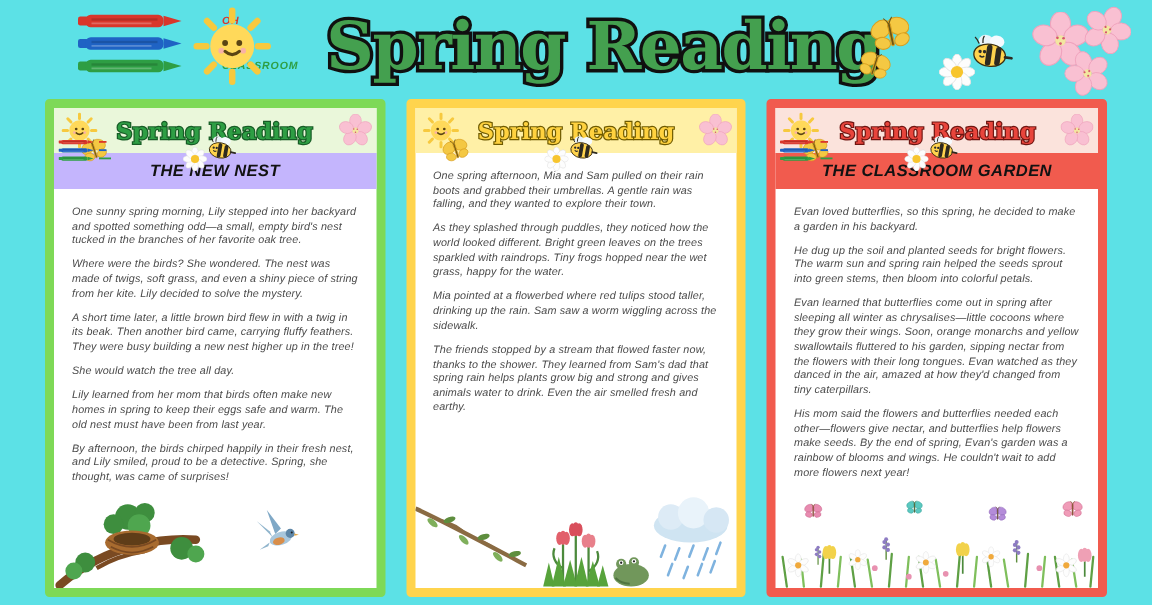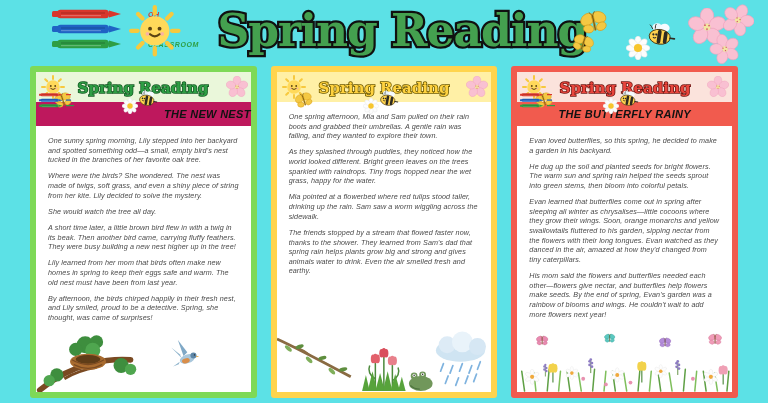--- a/index.html
+++ b/index.html
@@ -18,21 +18,21 @@
   .cards{position:absolute;top:66px;left:30px;width:708px;height:332px;display:flex;gap:14px;}
   .card{flex:1;display:flex;flex-direction:column;background:#fff;border:6px solid;border-radius:3px;position:relative;}
   .card-green{border-color:#7ED957;} .card-yellow{border-color:#FFD44D;} .card-red{border-color:#F15B4E;}
   .mini-header{height:30px;display:flex;align-items:center;justify-content:center;position:relative;flex:0 0 30px;}
   .card-green .mini-header{background:#EAF7DA;}
   .card-yellow .mini-header{background:#FFF0A6;}
   .card-red .mini-header{background:#FBE3DC;}
   .mini-sun{position:absolute;left:5px;top:3px;}
   .mini-blossom{position:absolute;right:3px;top:4px;}
   .title-band{height:24px;display:flex;align-items:center;justify-content:center;position:relative;flex:0 0 24px;}
-  .card-green .title-band{background:#be185d;justify-content:flex-end;}
+  .card-green .title-band{background:#c4b5fd;}
   .card-yellow .title-band{background:#FFD44D;}
   .card-red .title-band{background:#F15B4E;}
   .card-title{font-size:11px;font-weight:800;font-style:italic;color:#121212;letter-spacing:.3px;}
   .crayons-mini{position:absolute;left:3px;top:-9px;z-index:4;}
   .decor-butterfly{position:absolute;left:18px;top:20px;z-index:3;transform:rotate(-18deg);}
   .decor-daisy{position:absolute;left:86px;top:26px;z-index:3;}
   .decor-bee{position:absolute;left:100px;top:18px;z-index:3;transform:rotate(10deg);}
   .story{flex:1;padding:10px 12px 2px;overflow:hidden;font-style:italic;}
   .story p{margin:0 0 6.5px;font-size:7.2px;line-height:1.34;color:#4A4A4A;letter-spacing:.1px;}
   .scene{flex:0 0 62px;height:62px;}
@@ -231,22 +231,22 @@
       </svg>
     <div class="title-band">
       <svg class="crayons-mini" width="38" height="18" viewBox="0 0 38 18">
           <use href="#crayons-mini"></use>
         </svg>
       <h2 class="card-title">THE NEW NEST</h2>
     </div>
     <div class="story">
       <p>One sunny spring morning, Lily stepped into her backyard and spotted something odd—a small, empty bird's nest tucked in the branches of her favorite oak tree.</p>
       <p>Where were the birds? She wondered. The nest was made of twigs, soft grass, and even a shiny piece of string from her kite. Lily decided to solve the mystery.</p>
+      <p>A short time later, a little brown bird flew in with a twig in its beak. Then another bird came, carrying fluffy feathers. They were busy building a new nest higher up in the tree!</p>
       <p>She would watch the tree all day.</p>
-      <p>A short time later, a little brown bird flew in with a twig in its beak. Then another bird came, carrying fluffy feathers. They were busy building a new nest higher up in the tree!</p>
       <p>Lily learned from her mom that birds often make new homes in spring to keep their eggs safe and warm. The old nest must have been from last year.</p>
       <p>By afternoon, the birds chirped happily in their fresh nest, and Lily smiled, proud to be a detective. Spring, she thought, was came of surprises!</p>
     </div>
     <div class="scene">
       <svg viewBox="0 0 227 62" preserveAspectRatio="xMidYMax meet">
         <path d="M4 60 C18 48 34 38 58 32 C74 28 88 27 100 28" stroke="#7A4A22" stroke-width="6" fill="none" stroke-linecap="round"></path>
         <path d="M30 48 C40 42 52 38 64 36" stroke="#7A4A22" stroke-width="3" fill="none"></path>
         <g fill="#3E8E3E">
           <circle cx="52" cy="12" r="9"></circle>
             <circle cx="64" cy="9" r="7"></circle>
@@ -380,21 +380,21 @@
     <svg class="decor-daisy" width="16" height="16" viewBox="0 0 20 20">
         <use href="#daisy"></use>
       </svg>
     <svg class="decor-bee" width="22" height="18" viewBox="0 0 26 20">
         <use href="#bee"></use>
       </svg>
     <div class="title-band">
       <svg class="crayons-mini" width="38" height="18" viewBox="0 0 38 18">
           <use href="#crayons-mini"></use>
         </svg>
-      <h2 class="card-title">THE BUTTERFLY RAINY</h2>
+      <h2 class="card-title">THE CLASSROOM GARDEN</h2>
     </div>
     <div class="story">
       <p>Evan loved butterflies, so this spring, he decided to make a garden in his backyard.</p>
       <p>He dug up the soil and planted seeds for bright flowers. The warm sun and spring rain helped the seeds sprout into green stems, then bloom into colorful petals.</p>
       <p>Evan learned that butterflies come out in spring after sleeping all winter as chrysalises—little cocoons where they grow their wings. Soon, orange monarchs and yellow swallowtails fluttered to his garden, sipping nectar from the flowers with their long tongues. Evan watched as they danced in the air, amazed at how they'd changed from tiny caterpillars.</p>
       <p>His mom said the flowers and butterflies needed each other—flowers give nectar, and butterflies help flowers make seeds. By the end of spring, Evan's garden was a rainbow of blooms and wings. He couldn't wait to add more flowers next year!</p>
     </div>
     <div class="scene">
       <svg viewBox="0 0 227 62" preserveAspectRatio="xMidYMax meet">
         <path d="M8 61 L5 40 M32 61 L34 38 M56 61 L53 40 M80 61 L82 38 M104 61 L101 40 M128 61 L130 38 M152 61 L149 40 M176 61 L178 38 M200 61 L197 40 M222 61 L224 40" stroke="#5FA045" stroke-width="1.6" stroke-linecap="round" fill="none"></path>

